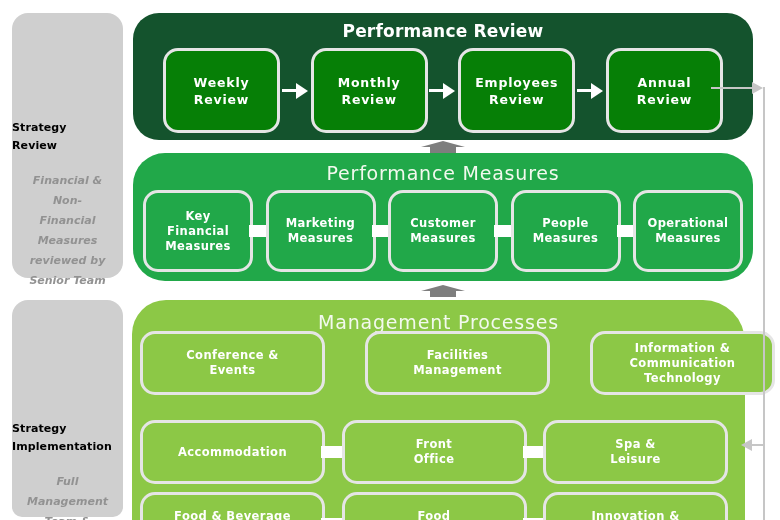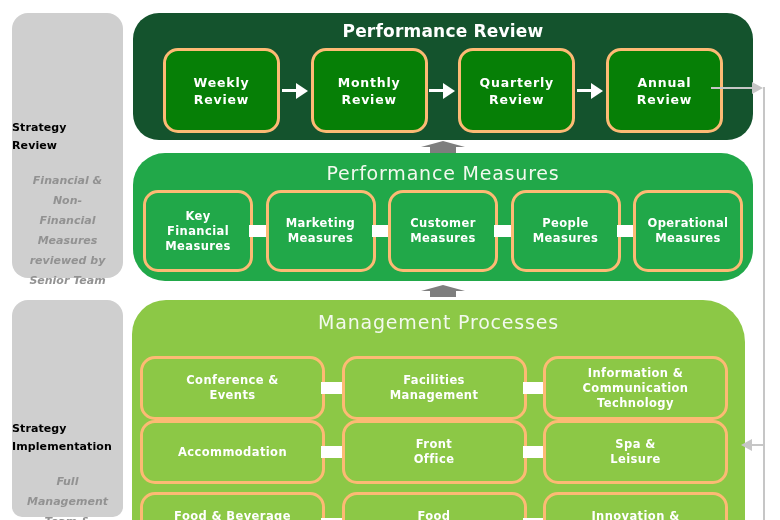--- a/index.html
+++ b/index.html
@@ -28,23 +28,23 @@
                  font-size:17px; letter-spacing:0.2px; }
   .title-light { text-align:center; color:#F2F9EE; font-size:19px; letter-spacing:0.8px; }
   .panel-measures  .title-light { margin-top:9px; }
   .panel-processes .title-light { margin-top:11px; }
 
   
   .row { position:absolute; left:0; width:100%; display:flex; align-items:center; }
   .row-review   { top:35px; height:85px; padding:0 30px; justify-content:space-between; }
   .row-measures { top:37px; height:82px; padding:0 10px; }
   .row-proc     { height:64px; padding-left:8px; padding-right:17px; }
-  .row-proc-1 { top:56px; } .row-proc-2 { top:120px; } .row-proc-3 { top:192px; }
+  .row-proc-1 { top:31px;gap:24px; } .row-proc-2 { top:120px; } .row-proc-3 { top:192px; }
 
-  .box { border:3px solid #fdba74; border-radius:15px; display:flex; align-items:center;
+  .box { border:3px solid #e5e5e5; border-radius:15px; display:flex; align-items:center;
          justify-content:center; text-align:center; color:#fff; font-weight:bold;
          white-space:pre-line; flex:0 0 auto; height:100%; }
   .box-dark  { width:117px; background:#067F06; font-size:12.5px; line-height:17px; letter-spacing:0.8px; }
   .box-med   { width:110px; background:#21A849; font-size:11.5px; line-height:15px; letter-spacing:0.4px; }
   .box-light { width:185px; background:#8CC846; font-size:11.5px; line-height:15px; letter-spacing:0.4px; }
 
   
   .h-conn { flex:1 1 auto; height:12px; background:#fff; align-self:center; margin:0 -4px; }
 
   
@@ -98,21 +98,21 @@
 
   <div class="panel panel-review">
     <div class="title-dark">Performance Review</div>
     <div class="row row-review">
       <div class="box box-dark">Weekly
 Review</div>
       <div class="flow-arrow"></div>
       <div class="box box-dark">Monthly
 Review</div>
       <div class="flow-arrow"></div>
-      <div class="box box-dark">Quarterly
+      <div class="box box-dark">Employees
 Review</div>
       <div class="flow-arrow"></div>
       <div class="box box-dark">Annual
 Review</div>
     </div>
   </div>
 
   <div class="panel panel-measures">
     <div class="title-light">Performance Measures</div>
     <div class="row row-measures">

